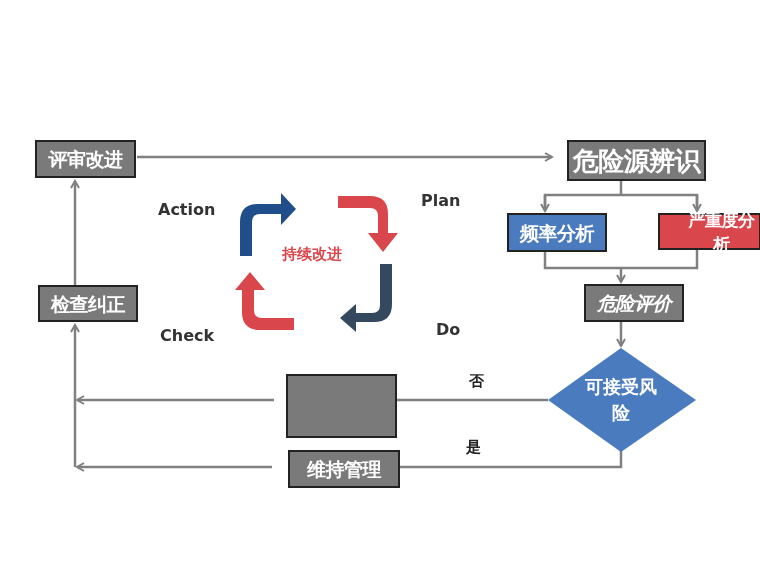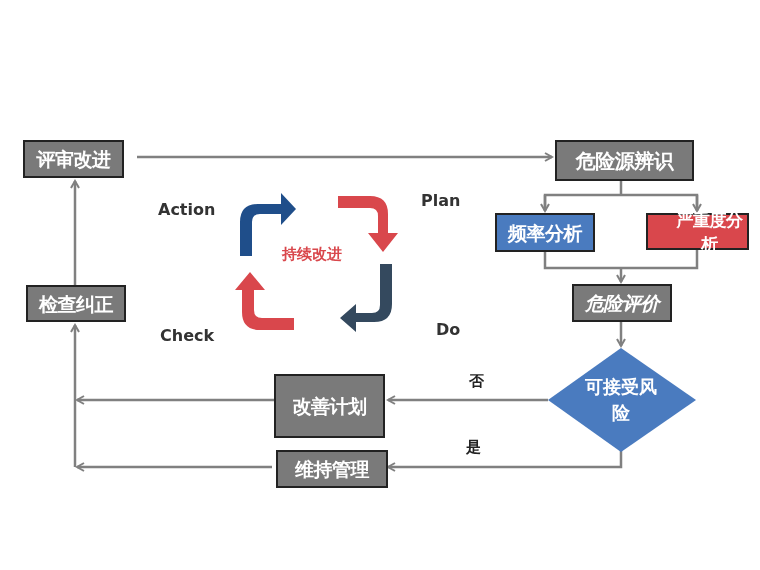--- a/index.html
+++ b/index.html
@@ -2,21 +2,21 @@
 <html><head>
   <meta charset="utf-8">
   <style>
     html, body { margin: 0; padding: 0; background: #ffffff; }
     body { width: 760px; height: 570px; position: relative; overflow: hidden;
            font-family: "DejaVu Sans", "Liberation Sans", sans-serif; }
     svg.canvas { position: absolute; left: 0; top: 0; }
     .box { position: absolute; box-sizing: border-box; border: 2px solid #222;
            color: #fff; font-weight: bold; font-size: 19px;
            display: flex; align-items: center; justify-content: center;
-           text-align: center; line-height: 24px; letter-spacing: -0.5px; }
+           text-align: center; line-height: 24px; letter-spacing: -0.5px; margin-left: 12px; }
     .gray { background: #7a7a7a; }
     .blue { background: #4a7bbf; }
     .red  { background: #d9474c; }
     .label { position: absolute; font-weight: bold; color: #333; font-size: 16px; }
     .cn { position: absolute; font-weight: bold; font-size: 15px; color: #222; }
     .center-text { position: absolute; font-weight: bold; font-size: 15px; }
     .diamond-text { position: absolute; color: #fff; font-weight: bold; font-size: 18px;
                     text-align: center; line-height: 26px; }
   </style>
 </head>
@@ -66,38 +66,37 @@
 </svg>
 
 <div class="box gray" style="left:23px;top:140px;width:101px;height:38px;">
   <span>评审改进</span>
 </div>
 
 <div class="box gray" style="left:26px;top:285px;width:100px;height:37px;">
   <span>检查纠正</span>
 </div>
 
-<div class="box gray" style="left:555px;top:140px;width:139px;height:41px;font-size:20px;justify-content:center;">
+<div class="box gray" style="left:555px;top:140px;width:139px;height:41px;font-size:26px;justify-content:center;">
   <span>危险源辨识</span>
 </div>
 
 <div class="box blue" style="left:495px;top:213px;width:100px;height:39px;">
   <span>频率分析</span>
 </div>
 
 <div class="box red" style="left:646px;top:213px;width:103px;height:37px;font-size:17px;padding-left:24px;">
   <span>严重度分析</span>
 </div>
 
 <div class="box gray" style="left:572px;top:284px;width:100px;height:38px;font-style:italic;">
   <span>危险评价</span>
 </div>
 
 <div class="box gray" style="left:274px;top:374px;width:111px;height:64px;flex-direction:column;">
-  <span>改善计划</span>
 </div>
 
 <div class="box gray" style="left:276px;top:450px;width:112px;height:38px;">
   <span>维持管理</span>
 </div>
 
 <div class="diamond-text" style="left:571px;top:374px;width:100px;">
   <div>可接受风</div>
   <div>险</div>
 </div>

